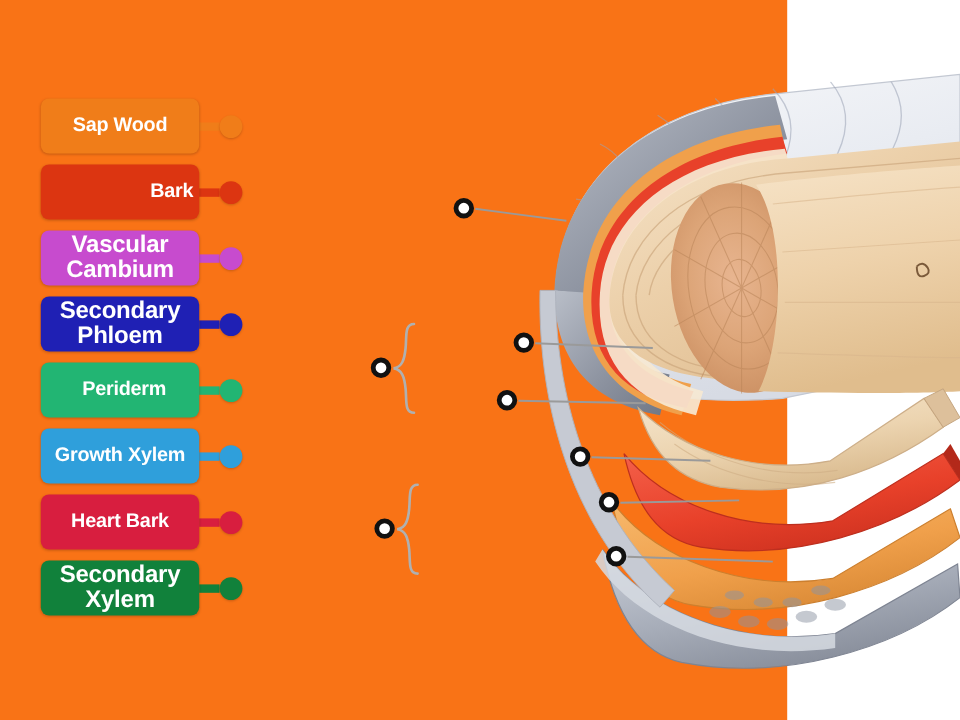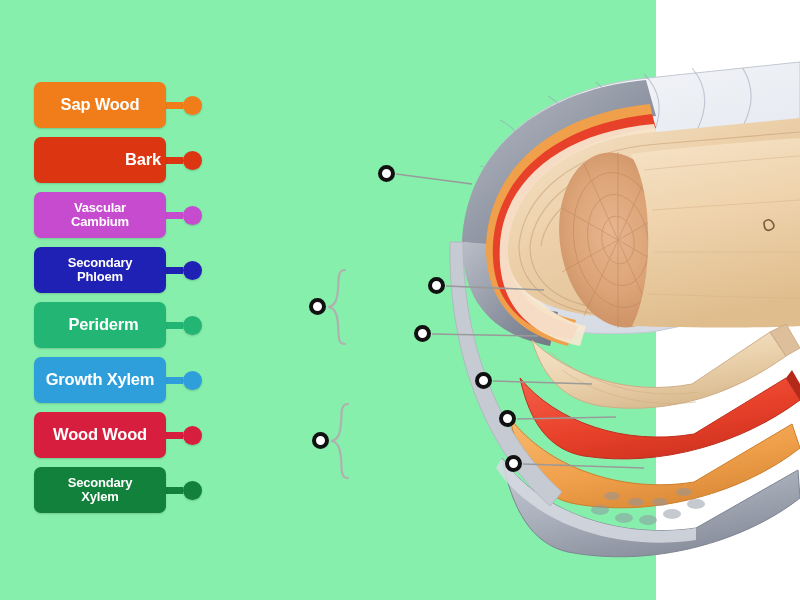--- a/index.html
+++ b/index.html
@@ -11,21 +11,21 @@
     height: 600px;
     background: #ffffff;
     font-family: "Liberation Sans", sans-serif;
     overflow: hidden;
   }
 
   #stage {
     position: relative;
     width: 656px;
     height: 600px;
-    background: #86efac;
+    background: #f97316;
     text-decoration: underline;
   }
 
   
   #label-column {
     position: absolute;
     left: 34px;
     top: 82px;
     width: 210px;
   }
@@ -50,21 +50,21 @@
     font-weight: bold;
     font-size: 16.5px;
     line-height: 1.06;
     text-align: center;
     letter-spacing: -0.2px;
     padding: 0 5px;
     box-shadow: 0 1px 2px rgba(0,0,0,0.16);
     cursor: pointer;
     user-select: none;
   }
-  .label-chip.two-line { font-size: 13px; justify-content: center; }
+  .label-chip.two-line { font-size: 20px; justify-content: center; }
 
   .chip-text { display: block; width: 100%; white-space: pre-line; }
 
   .connector-stem {
     width: 17px;
     height: 7px;
     flex: 0 0 auto;
   }
   .connector-dot {
     width: 19px;
@@ -374,21 +374,21 @@
     <div class="label-row">
       <div class="label-chip" style="background: rgb(47, 159, 219);">
         <span class="chip-text">Growth Xylem</span>
       </div>
       <div class="connector-stem" style="background: rgb(47, 159, 219);"></div>
       <div class="connector-dot" style="background: rgb(47, 159, 219);"></div>
     </div>
 
     <div class="label-row">
       <div class="label-chip" style="background: rgb(216, 30, 63);">
-        <span class="chip-text">Wood Wood</span>
+        <span class="chip-text">Heart Bark</span>
       </div>
       <div class="connector-stem" style="background: rgb(216, 30, 63);"></div>
       <div class="connector-dot" style="background: rgb(216, 30, 63);"></div>
     </div>
 
     <div class="label-row">
       <div class="label-chip two-line" style="background: rgb(17, 129, 59);">
         <span class="chip-text">Secondary
 Xylem</span>
       </div>

